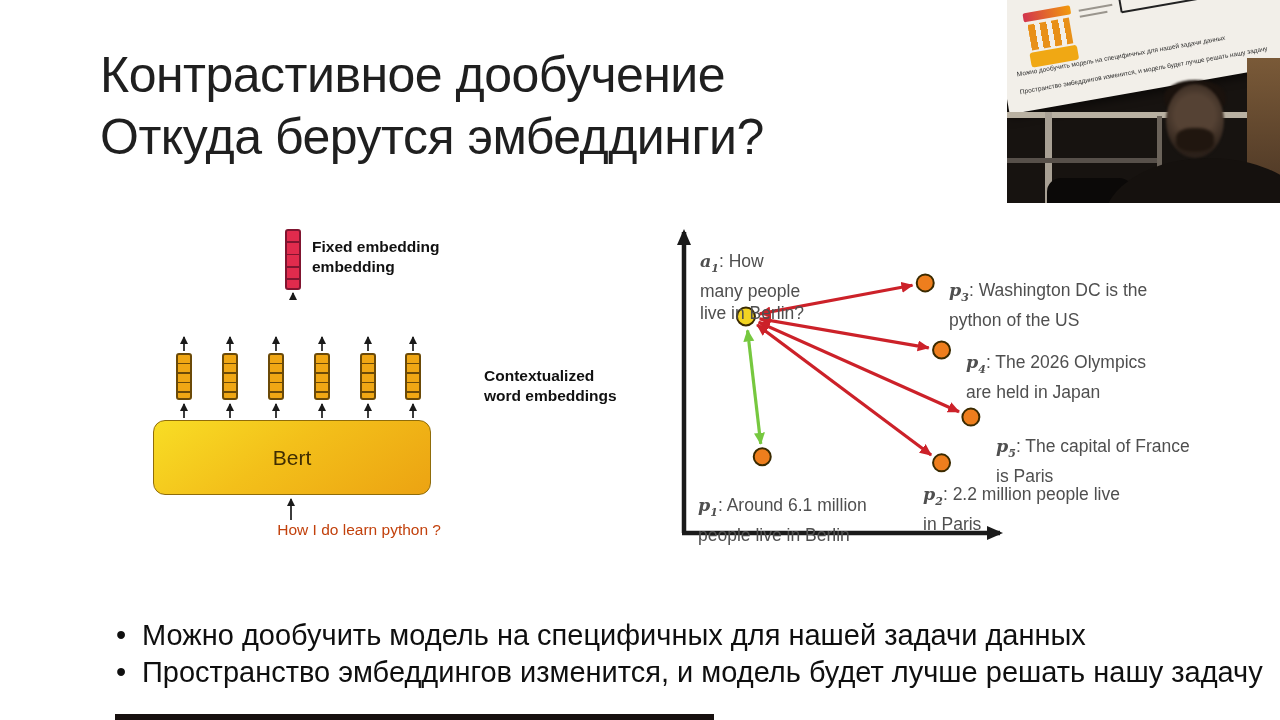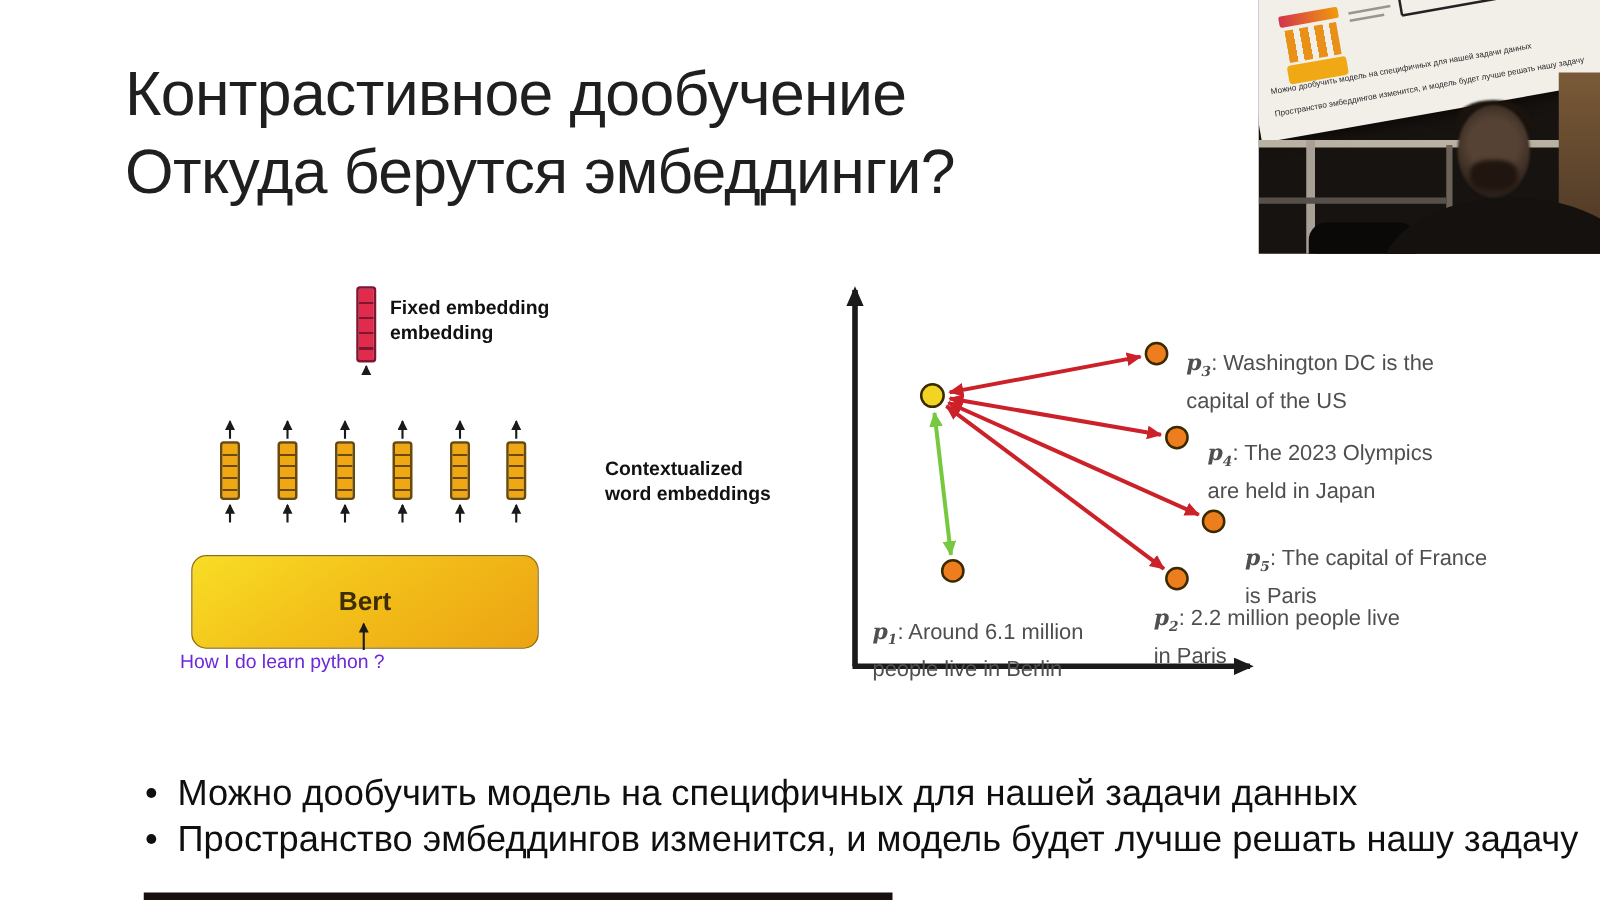--- a/index.html
+++ b/index.html
@@ -11,30 +11,30 @@
          font-weight:400;letter-spacing:-0.5px;}
 
   
   .pooler{position:absolute;left:153px;top:300px;width:276px;height:30px;border-radius:10px;
           background:linear-gradient(90deg,#d2344e 0%,#e45a28 38%,#f29a0c 100%);
           border:1.5px solid #9c4a06;display:flex;align-items:center;justify-content:center;
           color:#401505;font-weight:700;font-size:19px;}
   .bertbox{position:absolute;left:153px;top:420px;width:276px;height:73px;border-radius:12px;
           background:linear-gradient(145deg,#f8dd25 0%,#f3c01a 45%,#eca312 100%);
           border:1.5px solid #8f6c0a;display:flex;align-items:center;justify-content:center;
-          color:#3f2d02;font-weight:700;font-size:21px;margin-top:24px;}
+          color:#3f2d02;font-weight:400;font-size:21px;}
   .fixedstack{position:absolute;left:285px;top:229px;width:16px;height:61px;border-radius:3px;
           background:repeating-linear-gradient(to bottom,#e12b4d 0 10.4px,#801530 10.4px 12.2px);
           border:2px solid #801530;box-sizing:border-box;}
   .wstack{position:absolute;top:353px;width:16px;height:47px;border-radius:3px;
           background:repeating-linear-gradient(to bottom,#f0a714 0 7.9px,#6b4a08 7.9px 9.4px);
           border:2px solid #6b4a08;box-sizing:border-box;}
   .dlabel{position:absolute;color:#111;font-weight:700;font-size:15.5px;line-height:20px;}
-  .inputtext{position:absolute;left:144px;top:521px;width:276px;text-align:left;
-          color:#6d28d9;font-size:15.5px;}
+  .inputtext{position:absolute;left:165px;top:521px;width:276px;text-align:right;
+          color:#c2410c;font-size:15.5px;}
 
   
   .overlay{position:absolute;left:0;top:0;pointer-events:none;}
   .slabel{position:absolute;color:#4f4f4f;font-size:17.5px;line-height:22px;white-space:pre-line;}
   .mvar{font-style:italic;font-family:"DejaVu Serif",serif;font-weight:700;}
   .slabel sub{font-style:italic;font-family:"DejaVu Serif",serif;font-size:11px;font-weight:700;}
 
   
   .bullets{position:absolute;left:100px;top:617px;width:1400px;color:#0f0f0f;font-size:29px;line-height:37px;}
   .bullet-row{display:flex;}
@@ -139,26 +139,31 @@
     <g id="dot-layer">
         <circle cx="745.94" cy="316.45000000000005" r="9" fill="#f2d422" stroke="#3a2a00" stroke-width="2"></circle>
         <circle cx="762.24" cy="456.75" r="8.5" fill="#ee7e1d" stroke="#3a2a00" stroke-width="2"></circle>
         <circle cx="941.54" cy="462.85" r="8.5" fill="#ee7e1d" stroke="#3a2a00" stroke-width="2"></circle>
         <circle cx="925.24" cy="282.9" r="8.5" fill="#ee7e1d" stroke="#3a2a00" stroke-width="2"></circle>
         <circle cx="941.54" cy="350" r="8.5" fill="#ee7e1d" stroke="#3a2a00" stroke-width="2"></circle>
         <circle cx="970.88" cy="417.1" r="8.5" fill="#ee7e1d" stroke="#3a2a00" stroke-width="2"></circle>
       </g>
   </svg>
 
+  <div class="slabel" style="left:700px;top:228px;">
+    <span class="mvar">a</span><sub>1</sub><span>: How
+many people
+live in Berlin?</span>
+  </div>
   <div class="slabel" style="left:949px;top:257px;">
     <span class="mvar">p</span><sub>3</sub><span>: Washington DC is the
-capital of the US</span>
+python of the US</span>
   </div>
   <div class="slabel" style="left:966px;top:329px;">
-    <span class="mvar">p</span><sub>4</sub><span>: The 2023 Olympics
+    <span class="mvar">p</span><sub>4</sub><span>: The 2026 Olympics
 are held in Japan</span>
   </div>
   <div class="slabel" style="left:996px;top:413px;">
     <span class="mvar">p</span><sub>5</sub><span>: The capital of France
 is Paris</span>
   </div>
   <div class="slabel" style="left:923px;top:461px;">
     <span class="mvar">p</span><sub>2</sub><span>: 2.2 million people live
 in Paris</span>
   </div>

